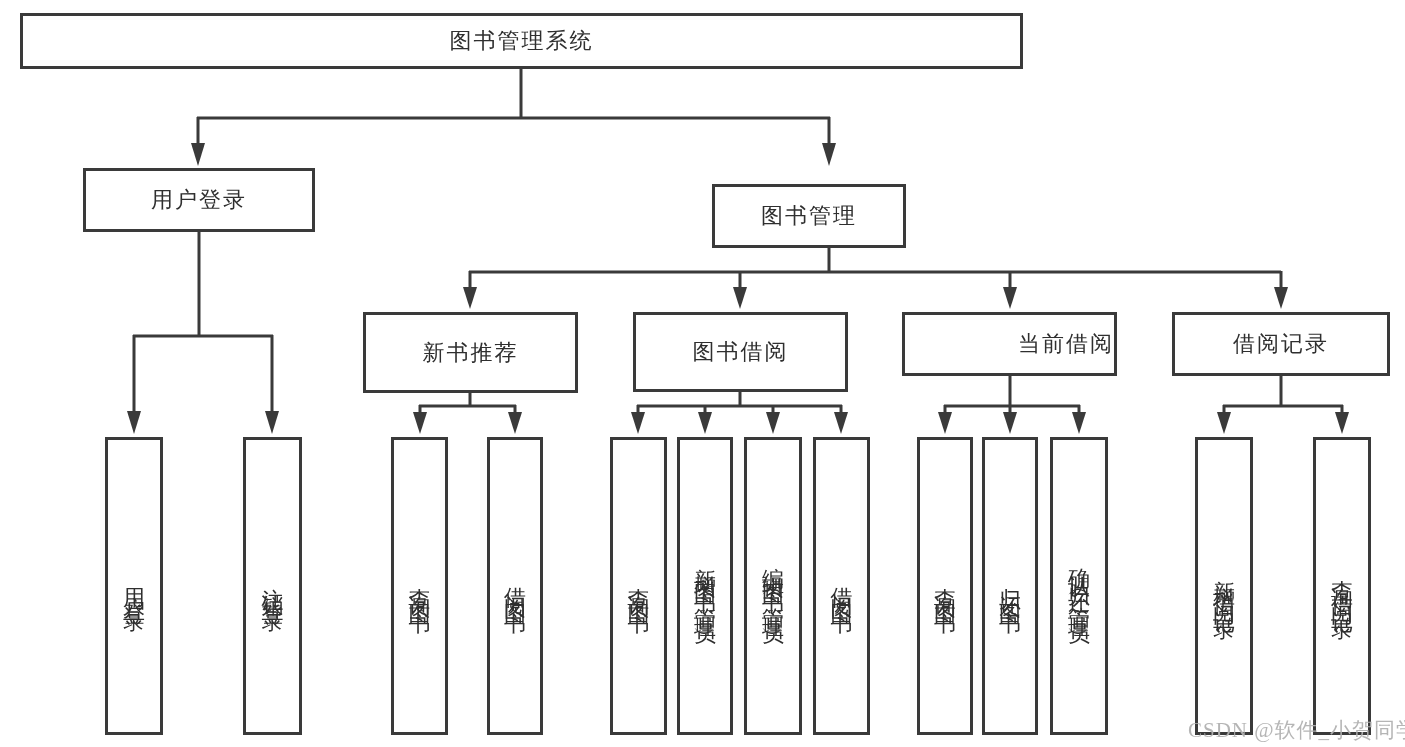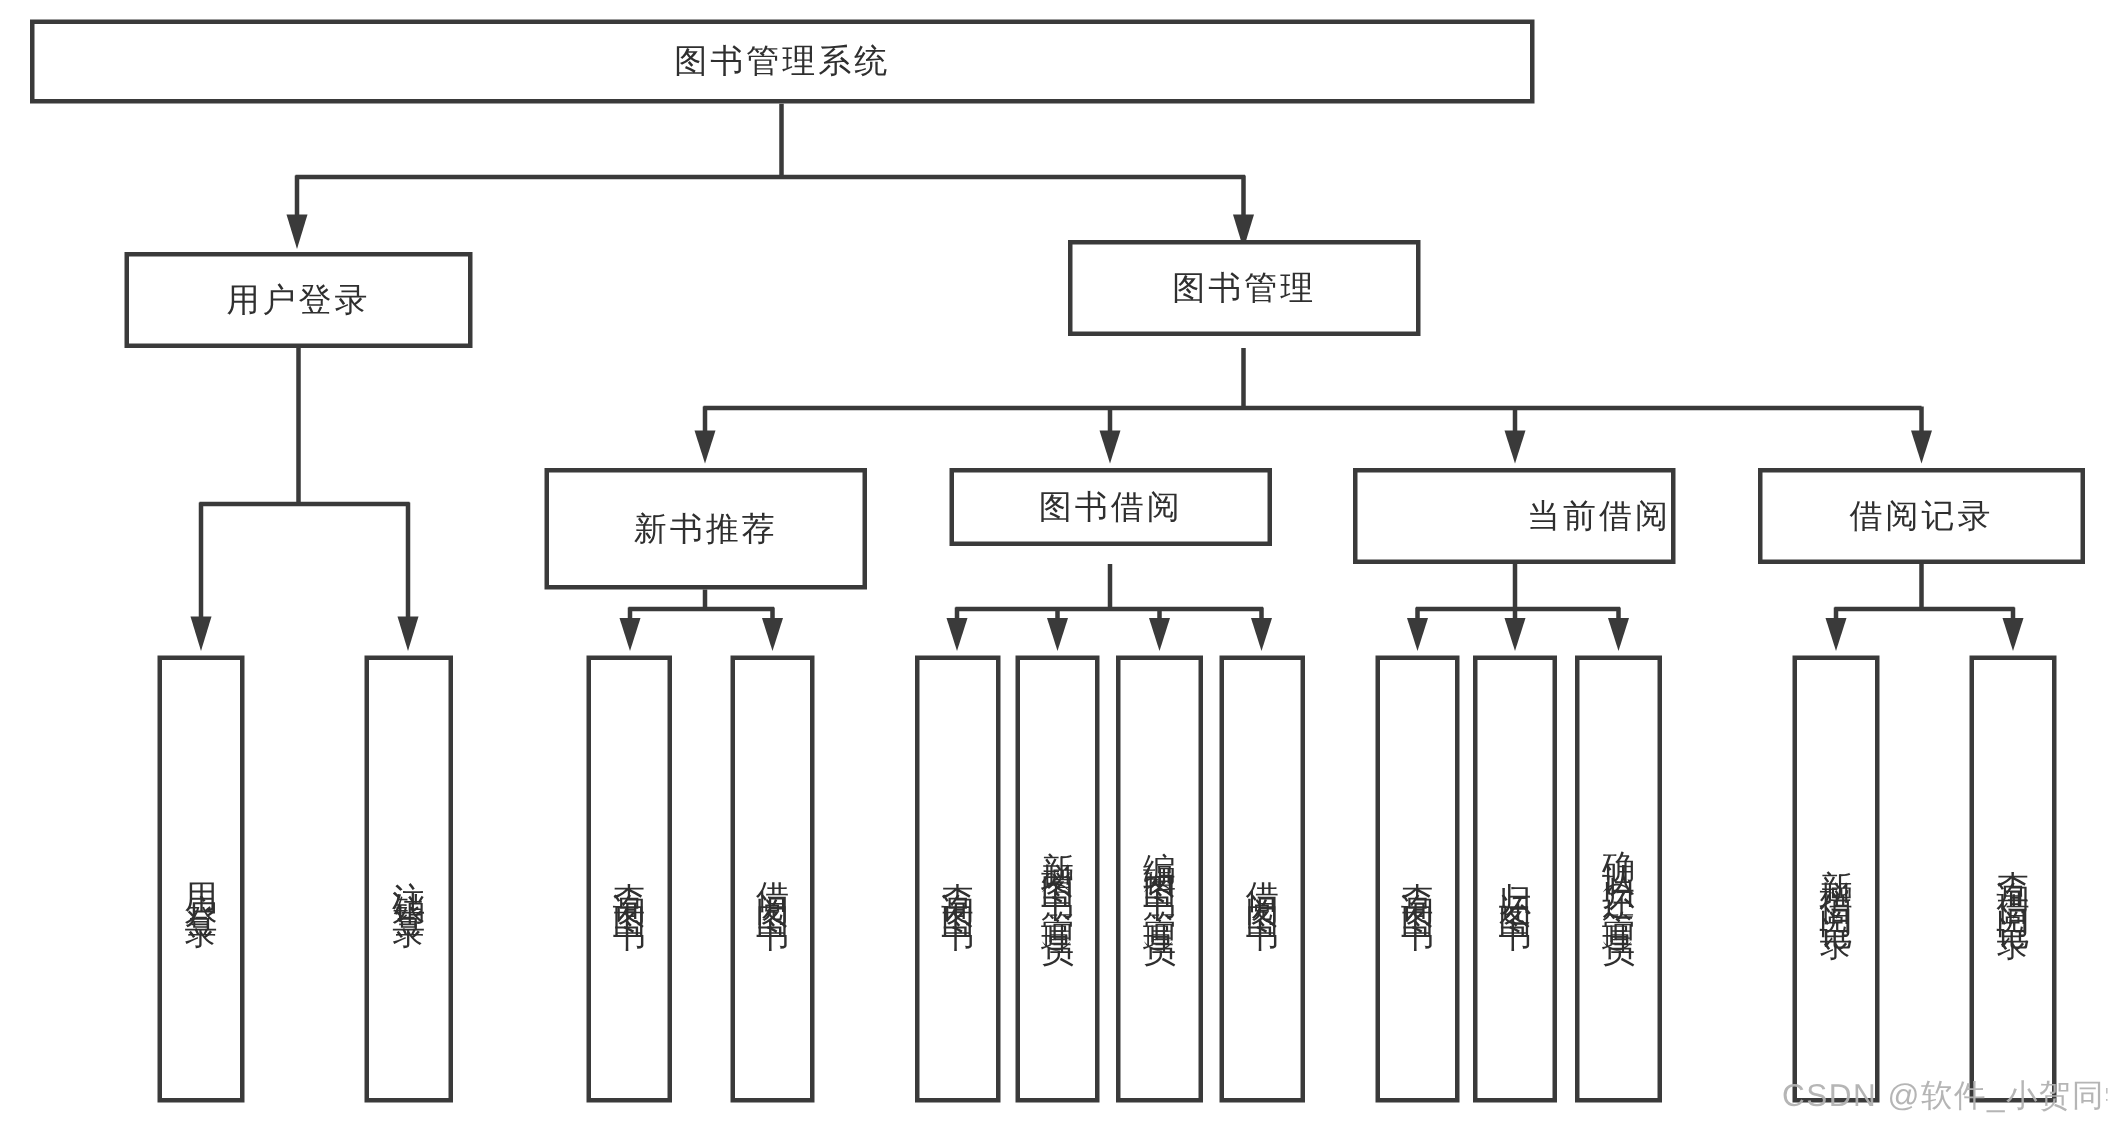--- a/index.html
+++ b/index.html
@@ -1,17 +1,17 @@
 <!DOCTYPE html>
 <html><head>
 <meta charset="utf-8">
 <style>
   html,body{margin:0;padding:0;}
   body{font-family:"Liberation Sans", sans-serif;background:#ffffff;}
-  #stage{position:relative;width:1405px;height:747px;background:#ffffff;overflow:hidden;}
+  #stage{position:relative;width:1405px;height:747px;background:#ffffff;overflow:hidden;font-family:Liberation Serif, serif;}
   .box{position:absolute;box-sizing:border-box;border:3px solid #3a3a3a;background:#ffffff;
        display:flex;align-items:center;justify-content:center;color:#2f2f2f;}
   .box.h span{font-size:22px;letter-spacing:2px;white-space:nowrap;}
   .box.v span{writing-mode:vertical-rl;text-orientation:mixed;font-size:22px;letter-spacing:8px;line-height:1;}
   #connectors{position:absolute;left:0;top:0;z-index:1;}
   .box{z-index:2;}
   #watermark{position:absolute;left:1188px;top:716px;z-index:3;font-size:21px;
              color:#b2b2b2;letter-spacing:1px;white-space:nowrap;opacity:0.95;}
 </style>
 </head>
@@ -67,28 +67,28 @@
     </g>
   </svg>
 
   <div class="box h" style="left:20px;top:13px;width:1003px;height:56px;">
     <span>图书管理系统</span>
   </div>
 
   <div class="box h" style="left:83px;top:168px;width:232px;height:64px;">
     <span>用户登录</span>
   </div>
-  <div class="box h" style="left:712px;top:160px;width:235px;height:64px;">
+  <div class="box h" style="left:712px;top:184px;width:194px;height:64px;">
     <span>图书管理</span>
   </div>
 
   <div class="box h" style="left:363px;top:312px;width:215px;height:81px;">
     <span>新书推荐</span>
   </div>
-  <div class="box h" style="left:633px;top:312px;width:215px;height:52px;">
+  <div class="box h" style="left:633px;top:312px;width:215px;height:80px;">
     <span>图书借阅</span>
   </div>
   <div class="box h" style="left:902px;top:312px;width:215px;height:64px;justify-content:flex-end;">
     <span>当前借阅</span>
   </div>
   <div class="box h" style="left:1172px;top:312px;width:218px;height:64px;">
     <span>借阅记录</span>
   </div>
 
   <div class="box v" style="left:105px;top:437px;width:58px;height:298px;">

